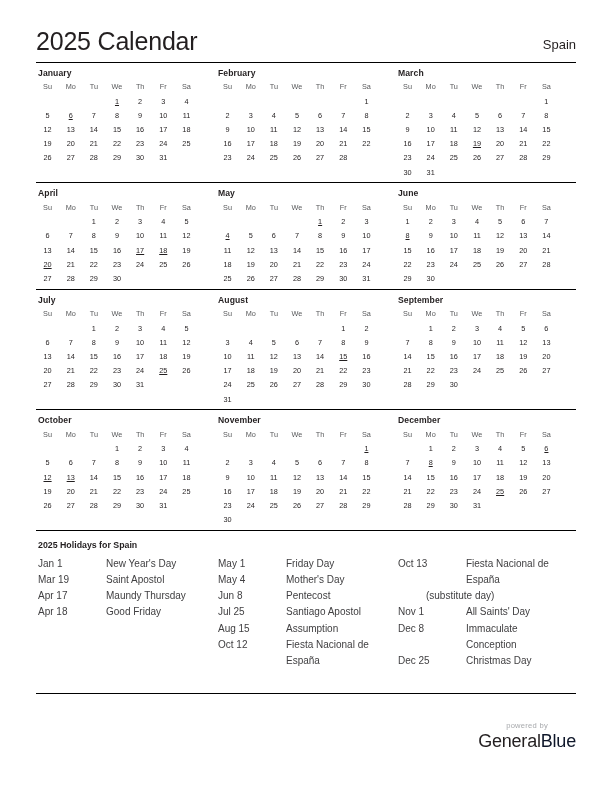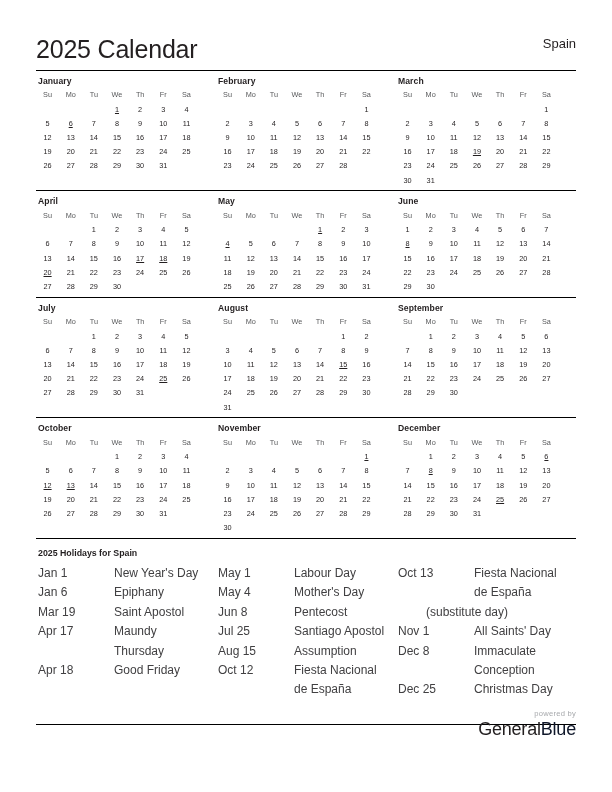--- a/index.html
+++ b/index.html
@@ -10,22 +10,23 @@
     background: #ffffff;
     font-family: "Liberation Sans", sans-serif;
     color: #231f20;
     overflow: hidden;
   }
   .page { position: relative; width: 612px; height: 792px; padding: 0 36px; }
 
   
   .header {
     display: flex;
+    align-items: flex-end;
     justify-content: space-between;
-    padding-top: 36px;
+    padding-top: 28px;
     padding-bottom: 6px;
   }
   .title {
     font-size: 25px;
     font-weight: 400;
     letter-spacing: -0.2px;
     color: #231f20;
     line-height: 1.1;
   }
   .locale {
@@ -95,35 +96,34 @@
     font-size: 8.8px;
     font-weight: bold;
     color: #231f20;
     padding-left: 2px;
     margin-bottom: 6px;
   }
   .holiday-cols { display: flex; }
   .holiday-col { width: 33.333%; padding-left: 2px; padding-right: 8px; }
   .holiday-item {
     display: flex;
-    font-size: 12px;
+    font-size: 10px;
     line-height: 1.62;
     color: #414042;
-    gap: 8px;
   }
   .holiday-item.cont { display: block; }
   .h-date { width: 40px; flex: 0 0 40px; color: #414042; }
   .h-name { flex: 1 1 auto; color: #414042; margin-left: 28px; }
 
   
   .brand {
     position: absolute;
     right: 36px;
-    bottom: 52px;
-    text-align: right;
+    bottom: 40px;
+    text-align: center;
   }
   .brand-pre {
     font-size: 7.6px;
     color: #a7a9ac;
     letter-spacing: 0.25px;
     margin-bottom: 1px;
   }
   .brand-name { font-size: 18px; letter-spacing: -0.2px; }
   .brand-a { color: #231f20; }
   .brand-b { color: #0f172a; }
@@ -935,40 +935,36 @@
 
   <div class="holidays">
     <div class="holidays-title">2025 Holidays for Spain</div>
     <div class="holiday-cols" id="holidays-container">
         <div class="holiday-col">
           <div class="holiday-item">
             <span class="h-date">Jan 1</span>
             <span class="h-name">New Year's Day</span>
           </div>
           <div class="holiday-item">
-            <span class="h-date">Jan 6</span>
-            <span class="h-name">Epiphany</span>
-          </div>
-          <div class="holiday-item">
             <span class="h-date">Mar 19</span>
             <span class="h-name">Saint Apostol</span>
           </div>
           <div class="holiday-item">
             <span class="h-date">Apr 17</span>
             <span class="h-name">Maundy Thursday</span>
           </div>
           <div class="holiday-item">
             <span class="h-date">Apr 18</span>
             <span class="h-name">Good Friday</span>
           </div>
         </div>
         <div class="holiday-col">
           <div class="holiday-item">
             <span class="h-date">May 1</span>
-            <span class="h-name">Labour Day</span>
+            <span class="h-name">Friday Day</span>
           </div>
           <div class="holiday-item">
             <span class="h-date">May 4</span>
             <span class="h-name">Mother's Day</span>
           </div>
           <div class="holiday-item">
             <span class="h-date">Jun 8</span>
             <span class="h-name">Pentecost</span>
           </div>
           <div class="holiday-item">

